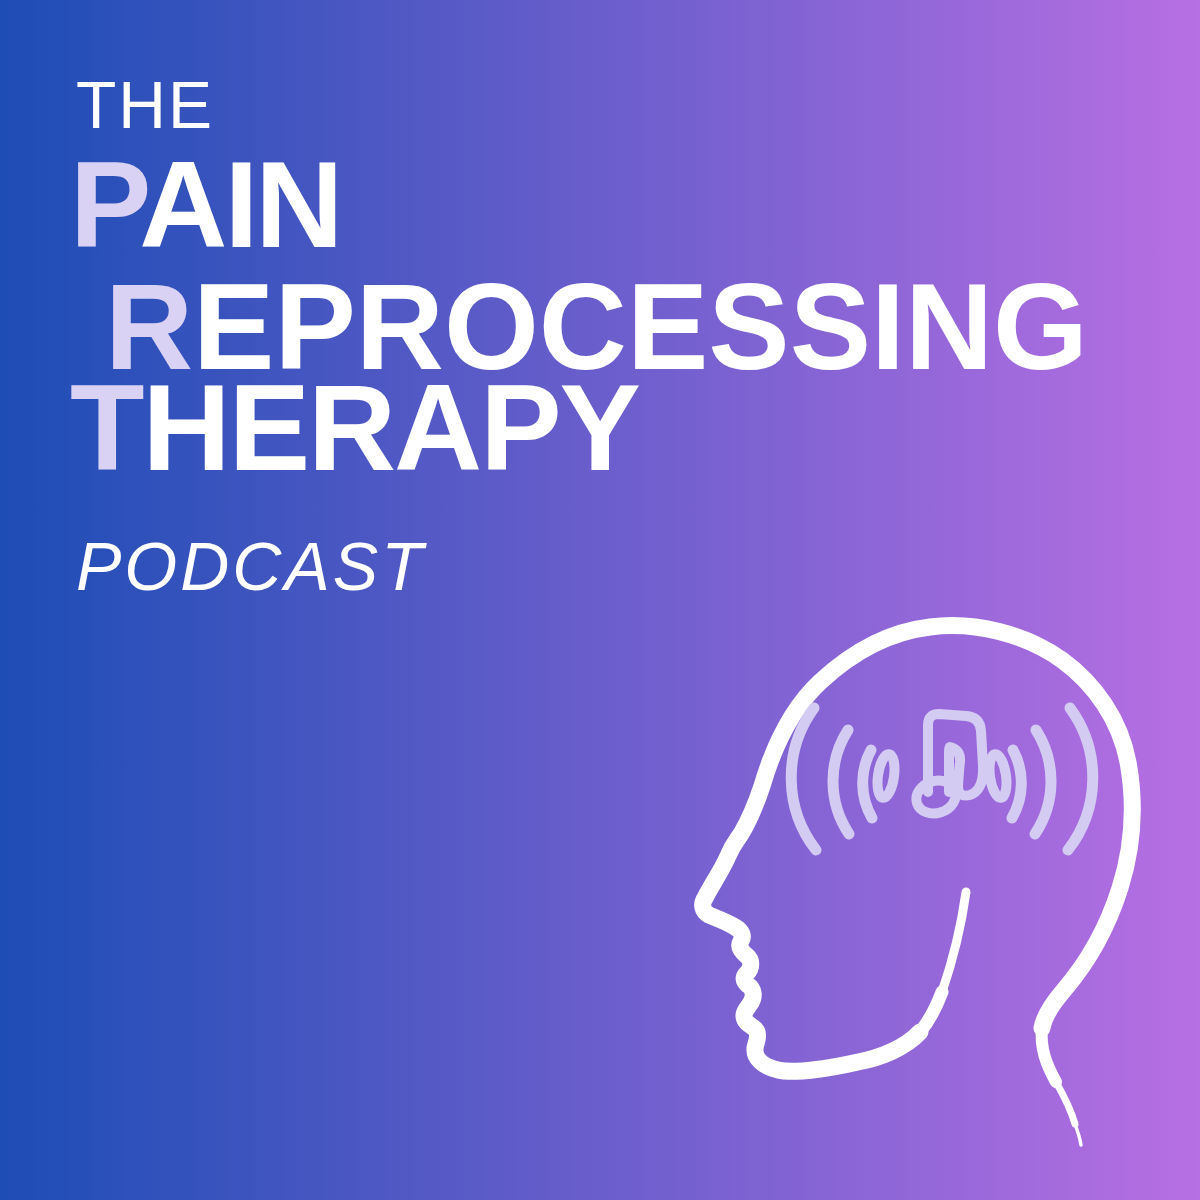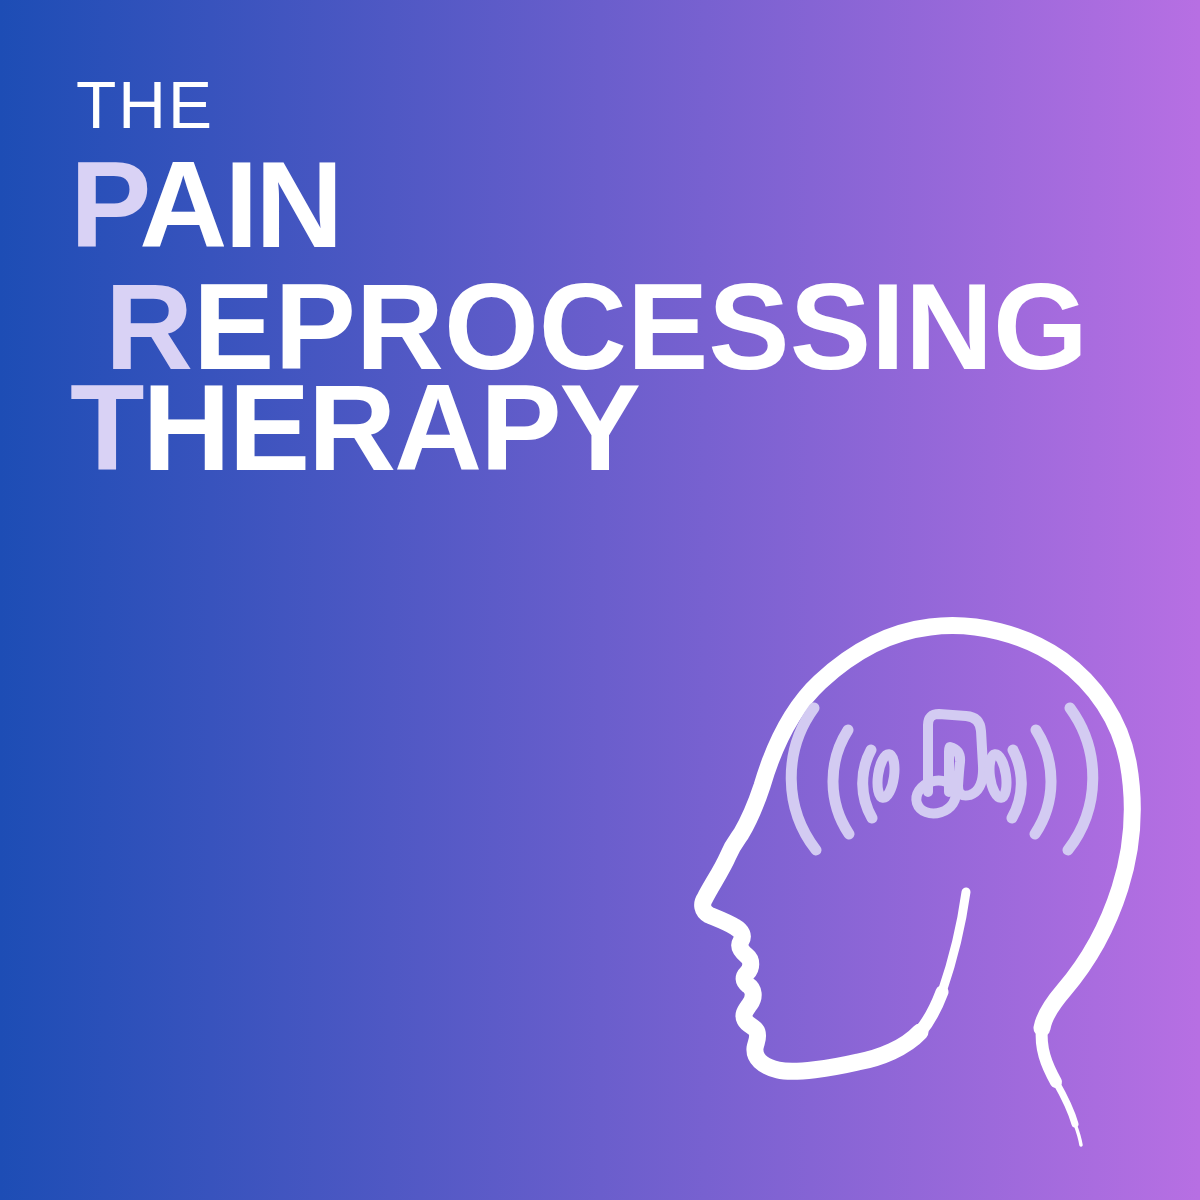--- a/index.html
+++ b/index.html
@@ -26,20 +26,21 @@
 <div class="canvas">
 
   <div class="txt big line-pain"><span class="accent">P</span><span>AIN</span></div>
 
   <div class="txt kicker">THE</div>
 
   <div class="txt big line-repro"><span class="accent">R</span><span>EPROCESSING</span></div>
 
   <div class="txt big line-therapy"><span class="accent">T</span><span>HERAPY</span></div>
 
+  <div class="txt subtitle">PODCAST</div>
 
   <svg class="art" viewBox="0 0 1200 1200" aria-hidden="true">
 
     <g fill="none" stroke="var(--outline-white,#ffffff)" stroke-linecap="round" stroke-linejoin="round">
       <path stroke-width="17" d="
         M 920 1032
         C 905 1048 880 1058 858 1062
         C 832 1068 795 1074 778 1070
         C 762 1066 754 1058 755 1048
         C 756 1042 759 1038 757 1032

